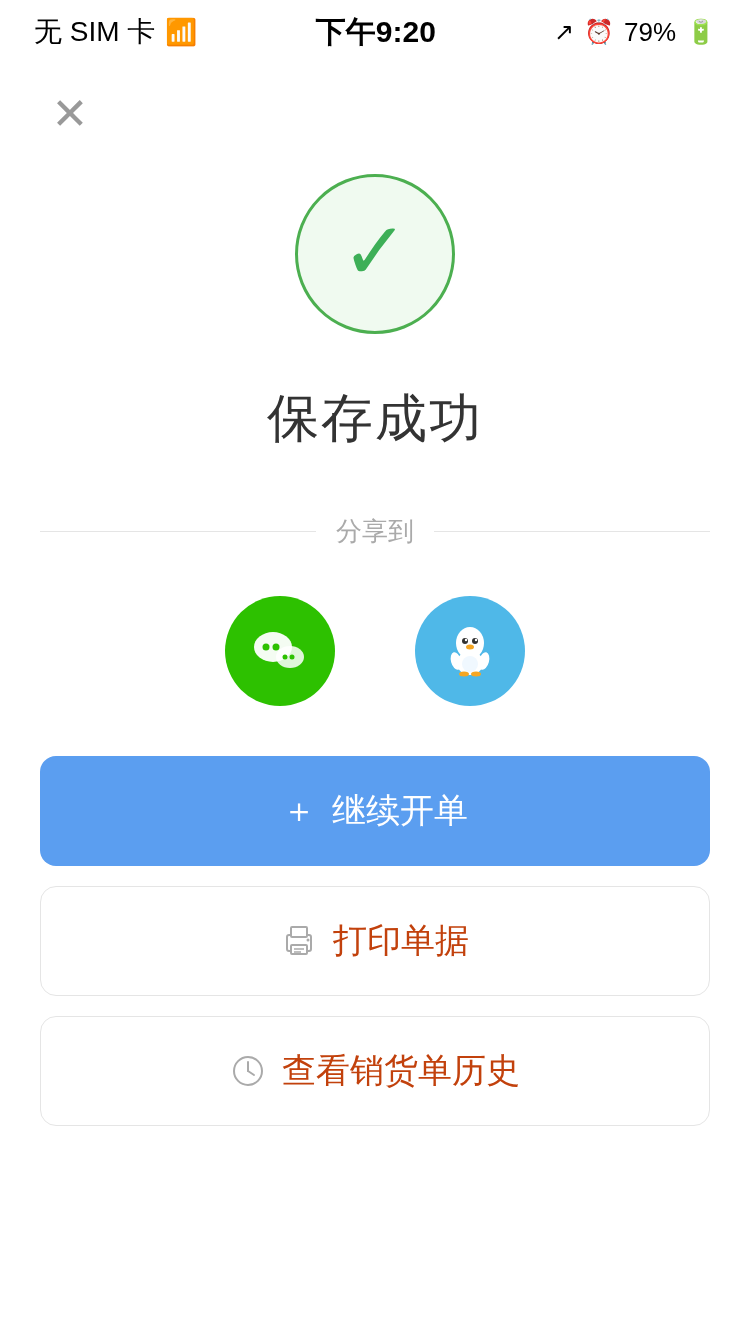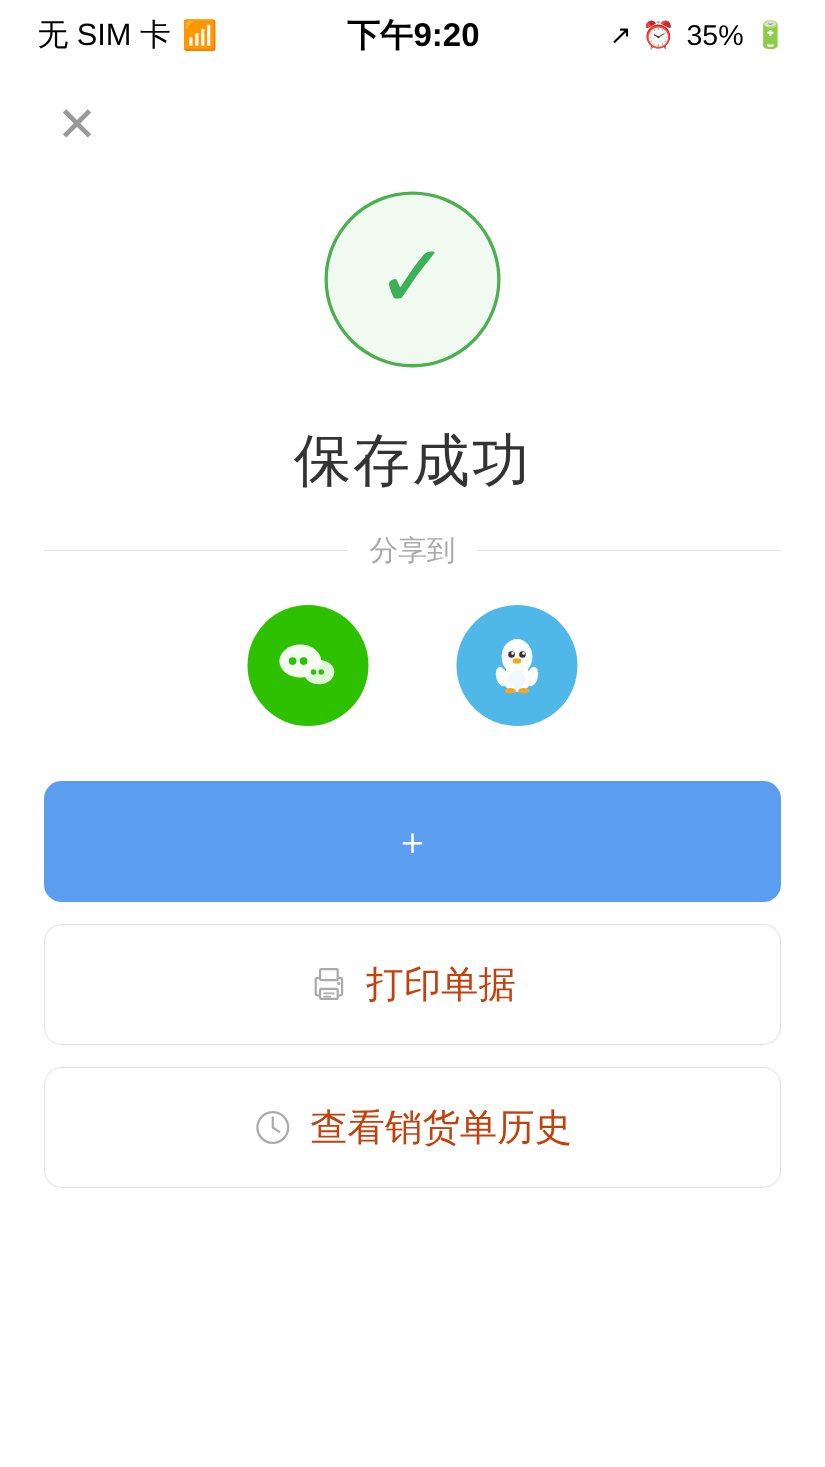--- a/index.html
+++ b/index.html
@@ -102,34 +102,34 @@
       font-size: 80px;
       line-height: 1;
       margin-top: -4px;
     }
 
     
     .success-title {
       font-size: 52px;
       font-weight: 500;
       color: #333333;
-      margin-bottom: 29px;
+      margin-bottom: 60px;
       letter-spacing: 2px;
     }
 
     
     .share-section {
       width: 100%;
       margin-bottom: 50px;
     }
 
     .share-divider {
       display: flex;
       align-items: center;
-      margin-bottom: 32px;
+      margin-bottom: 47px;
     }
 
     .divider-line {
       flex: 1;
       height: 1px;
       background: #e5e5e5;
     }
 
     .share-label {
       font-size: 26px;
@@ -215,21 +215,21 @@
 
 <div class="status-bar">
   <div class="status-left">
     <span>无 SIM 卡</span>
     <span class="wifi-icon">📶</span>
   </div>
   <div class="status-center">下午9:20</div>
   <div class="status-right">
     <span style="font-size:24px;">↗</span>
     <span style="font-size:24px;">⏰</span>
-    <span>35%</span>
+    <span>79%</span>
     <span style="font-size:24px;">🔋</span>
   </div>
 </div>
 
 <div class="main-content">
 
   <div class="close-button">
     <span class="close-x">✕</span>
   </div>
 
@@ -283,20 +283,21 @@
           <ellipse cx="44" cy="40" rx="5" ry="9" fill="white" transform="rotate(15 44 40)"></ellipse>
         </svg>
       </div>
     </div>
   </div>
 
   <div class="action-buttons">
 
     <div class="action-btn primary">
       <span class="btn-icon">＋</span>
+      <span class="btn-label">继续开单</span>
     </div>
 
     <div class="action-btn">
       <svg width="36" height="36" viewBox="0 0 36 36" fill="none" xmlns="http://www.w3.org/2000/svg">
         <rect x="6" y="12" width="24" height="16" rx="2" stroke="#aaa" stroke-width="2" fill="none"></rect>
         <rect x="10" y="4" width="16" height="10" rx="1" stroke="#aaa" stroke-width="2" fill="white"></rect>
         <rect x="10" y="22" width="16" height="9" rx="1" stroke="#aaa" stroke-width="2" fill="white"></rect>
         <line x1="13" y1="26" x2="23" y2="26" stroke="#aaa" stroke-width="1.5"></line>
         <line x1="13" y1="29" x2="20" y2="29" stroke="#aaa" stroke-width="1.5"></line>
         <circle cx="27" cy="17" r="1.5" fill="#aaa"></circle>

